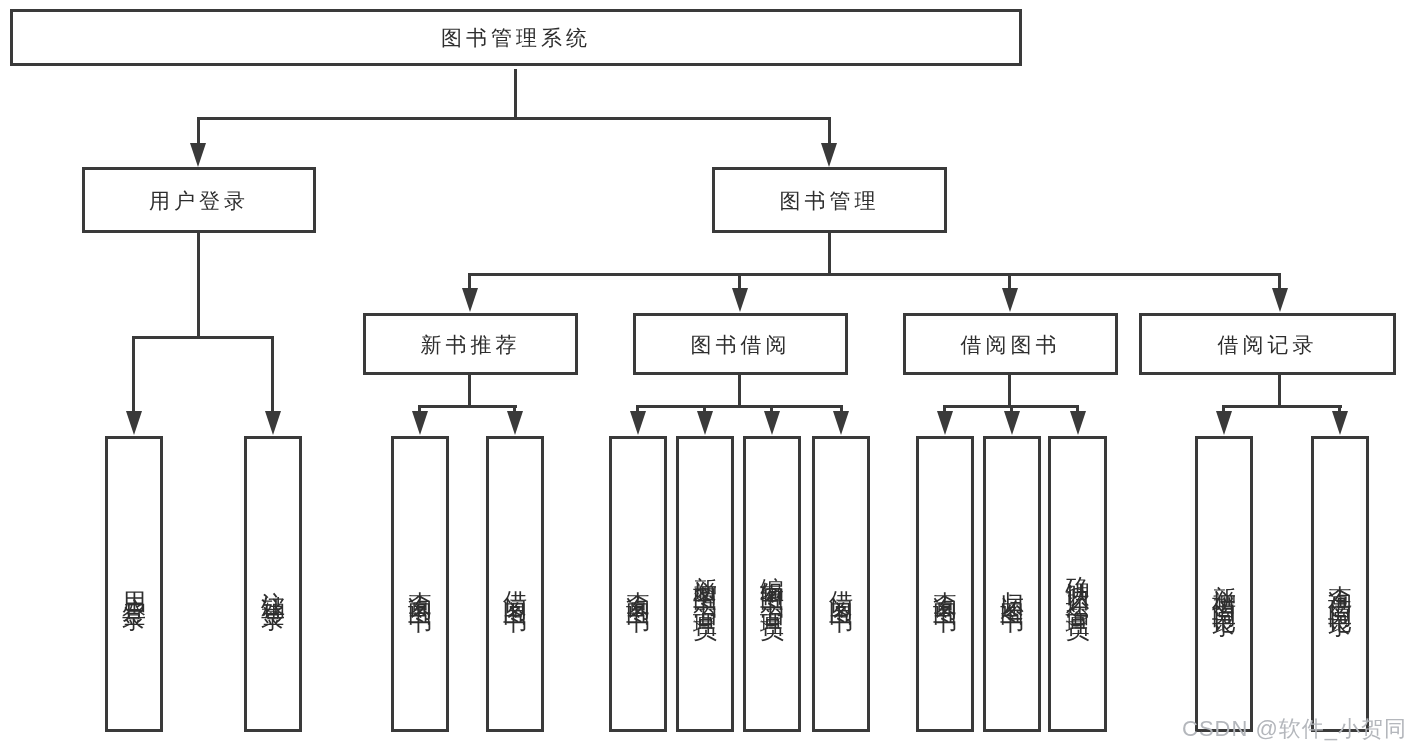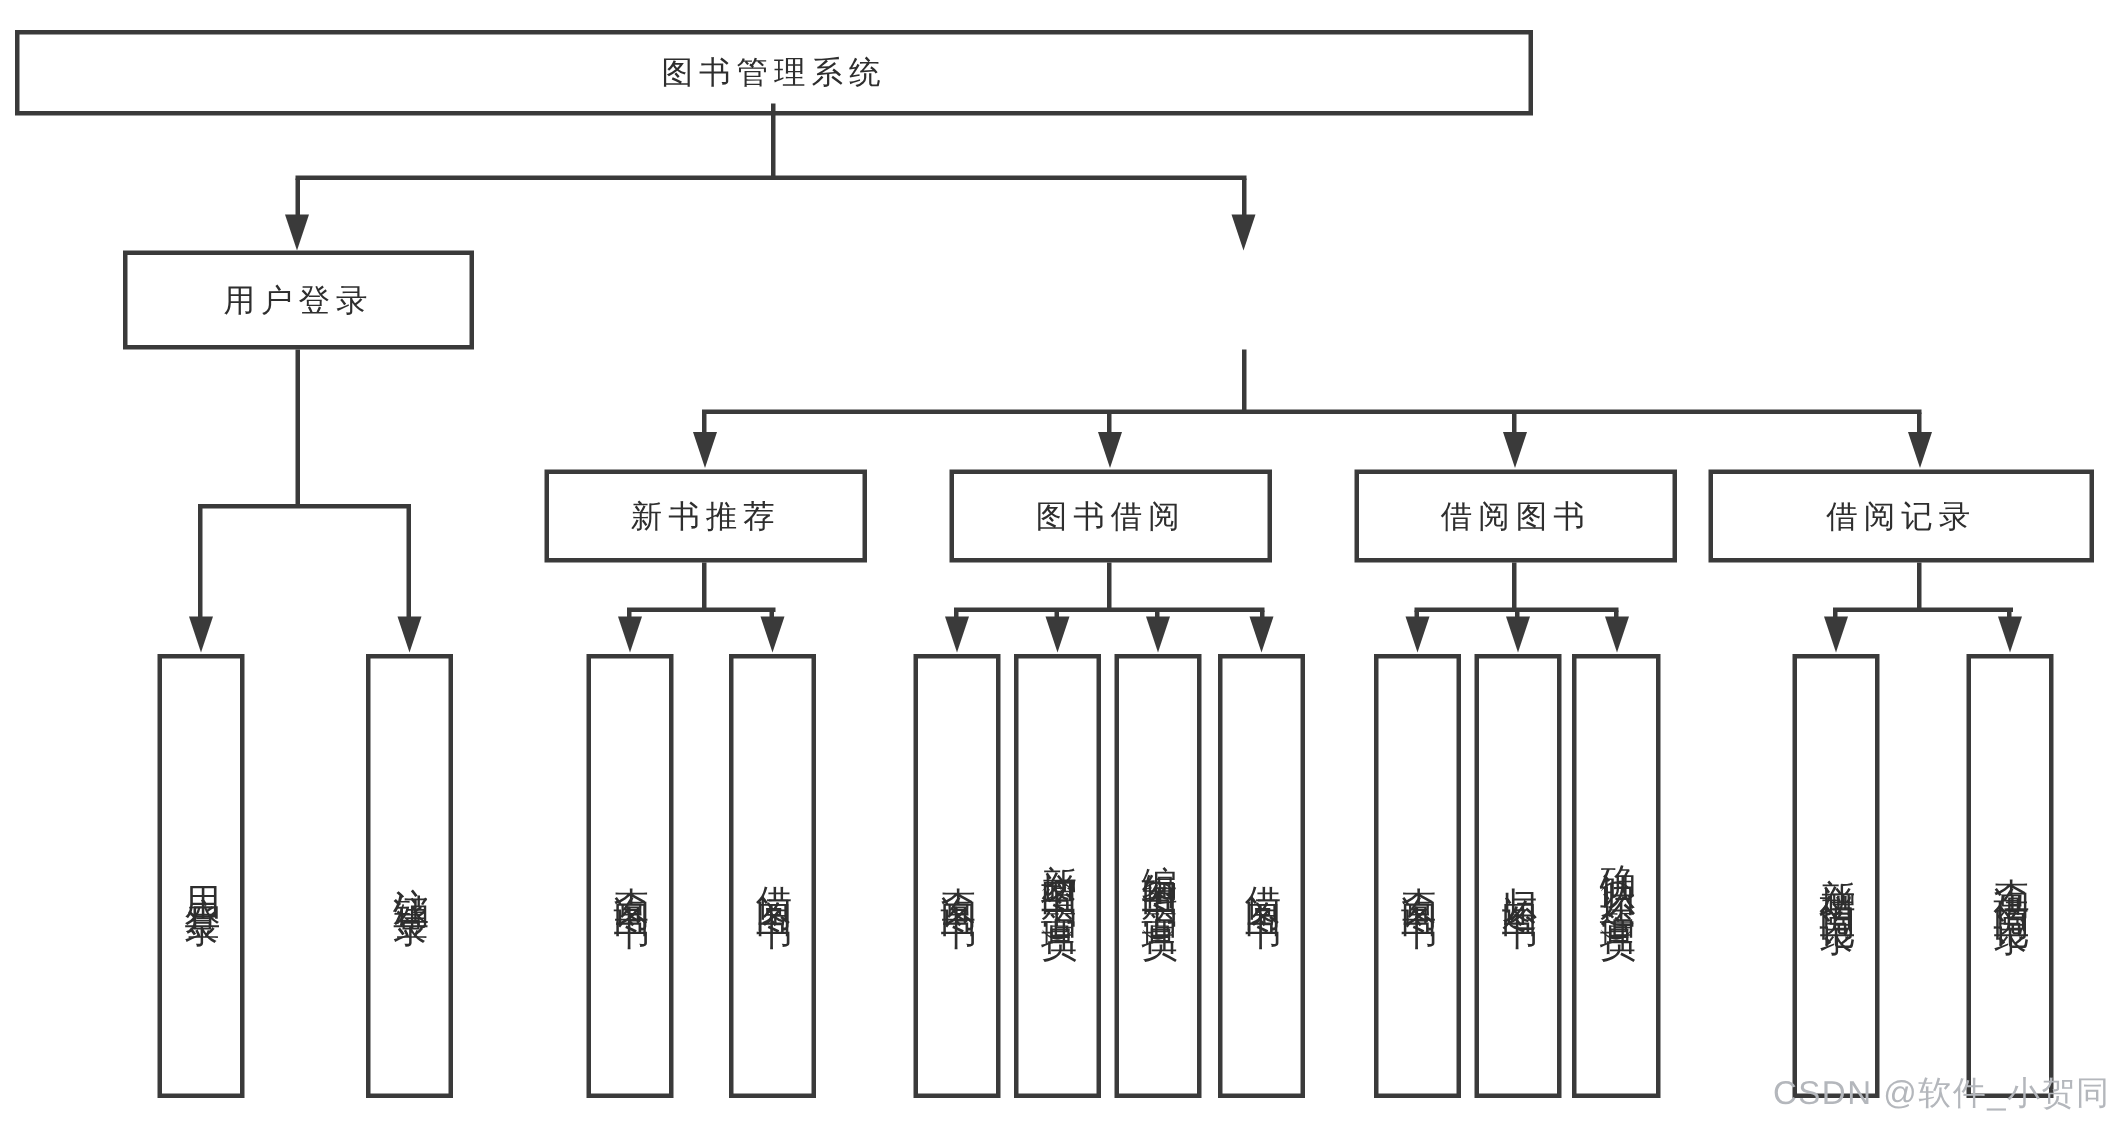--- a/index.html
+++ b/index.html
@@ -34,33 +34,36 @@
   .watermark{
     position:absolute;left:1182px;top:714px;z-index:9;
     font-size:22px;color:#b4b7bc;letter-spacing:1px;white-space:nowrap;
   }
 </style>
 </head>
 <body>
 
 <div class="canvas">
 
-  <div class="hbox" style="left:10px;top:20px;width:1012px;height:57px">
+  <div class="hbox" style="left:10px;top:9px;width:1012px;height:57px">
     <span>图书管理系统</span>
   </div>
 
   <div class="cline" style="left:514px;top:69px;width:3px;height:50px"></div>
   <div class="cline" style="left:197px;top:117px;width:634px;height:3px"></div>
   <div class="cline" style="left:197px;top:119px;width:3px;height:26px"></div>
   <div class="cline" style="left:828px;top:119px;width:3px;height:26px"></div>
   <div class="arrowhead" style="left:190px;top:143px"></div>
   <div class="arrowhead" style="left:821px;top:143px"></div>
 
   <div class="hbox" style="left:82px;top:167px;width:234px;height:66px">
     <span>用户登录</span>
+  </div>
+  <div class="hbox" style="left:712px;top:167px;width:235px;height:66px">
+    <span>图书管理</span>
   </div>
 
   <div class="cline" style="left:197px;top:233px;width:3px;height:105px"></div>
   <div class="cline" style="left:132px;top:336px;width:142px;height:3px"></div>
   <div class="cline" style="left:132px;top:338px;width:3px;height:74px"></div>
   <div class="cline" style="left:271px;top:338px;width:3px;height:74px"></div>
   <div class="arrowhead" style="left:126px;top:411px"></div>
   <div class="arrowhead" style="left:265px;top:411px"></div>
 
   <div class="cline" style="left:828px;top:233px;width:3px;height:42px"></div>

